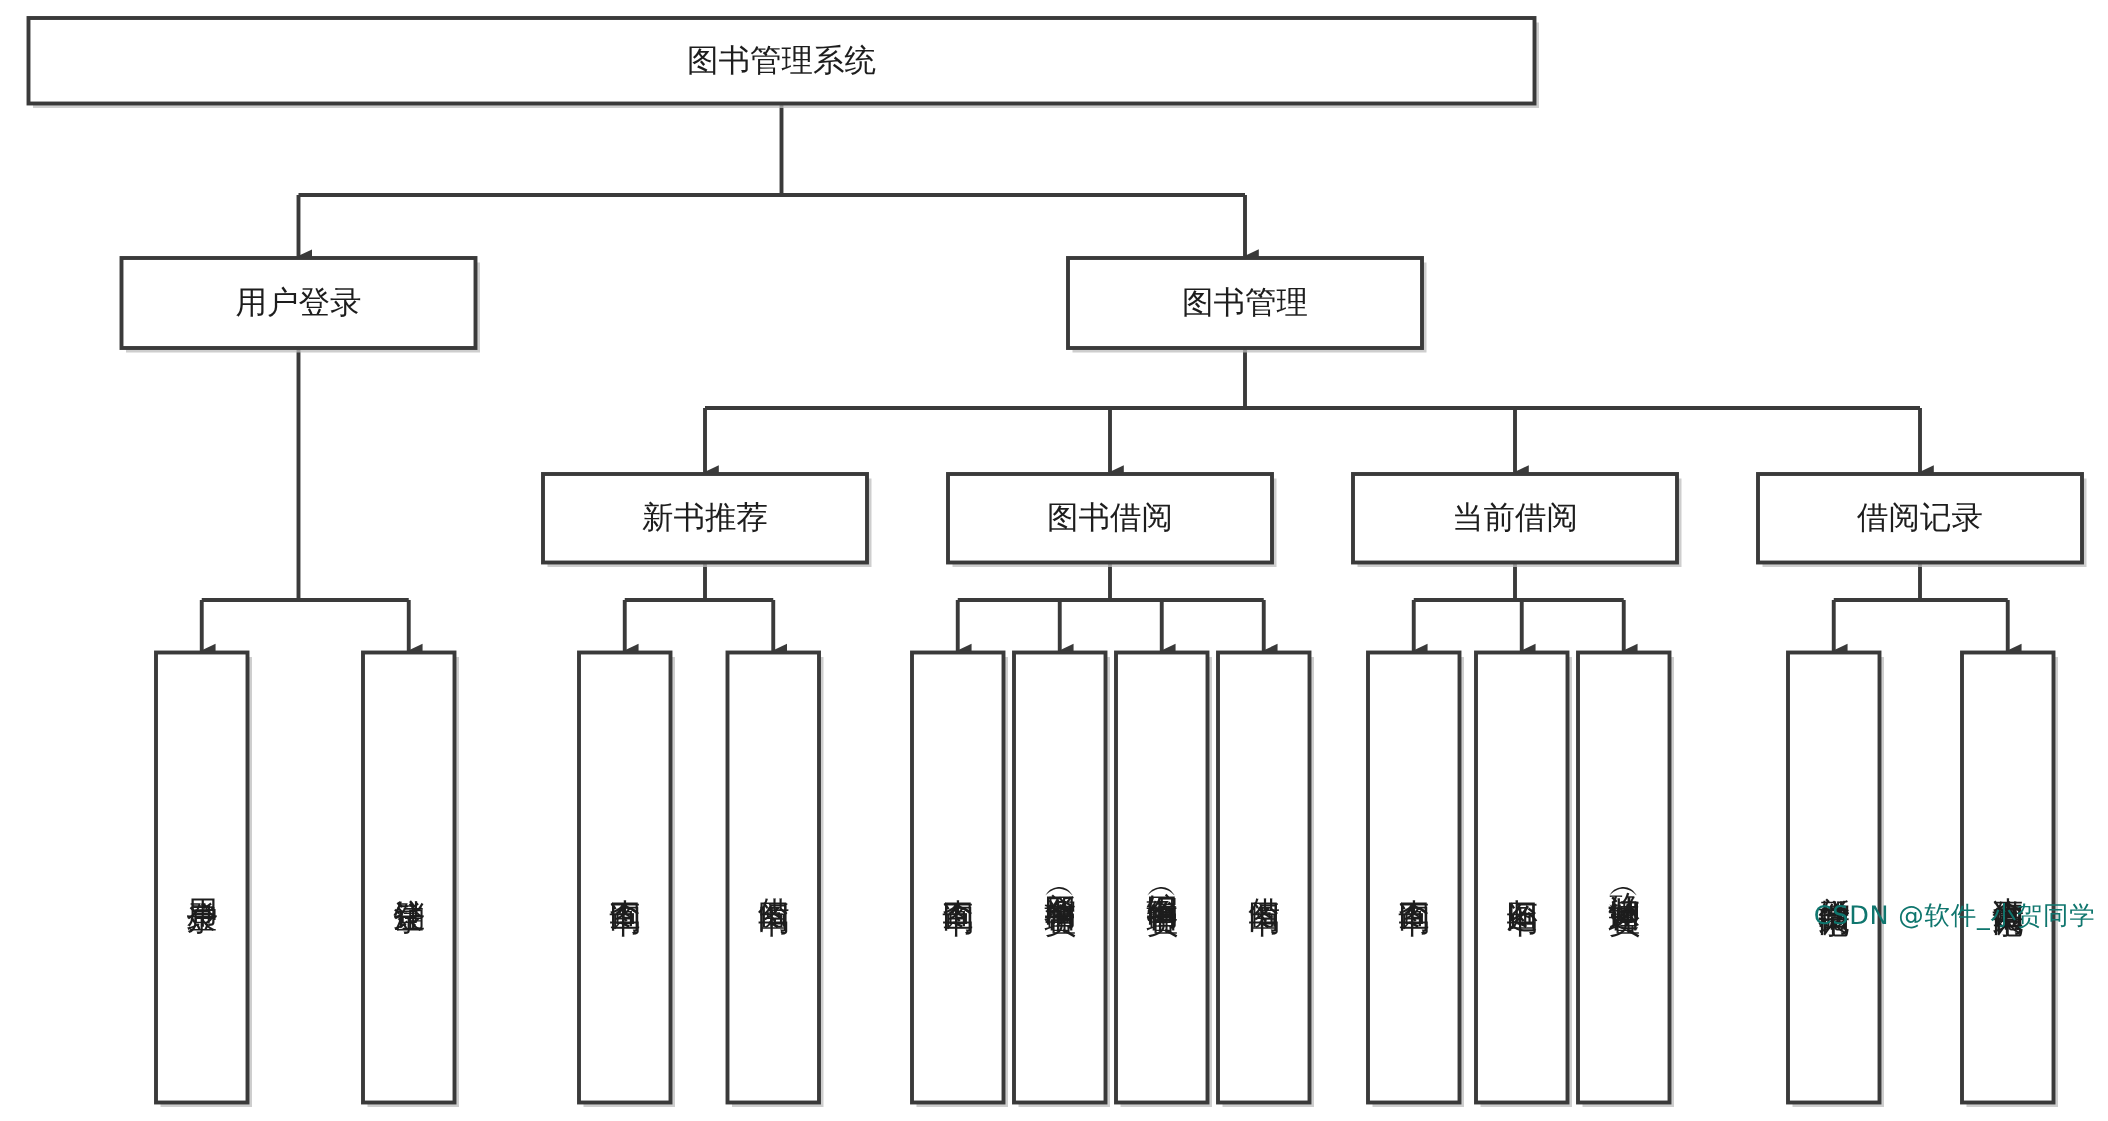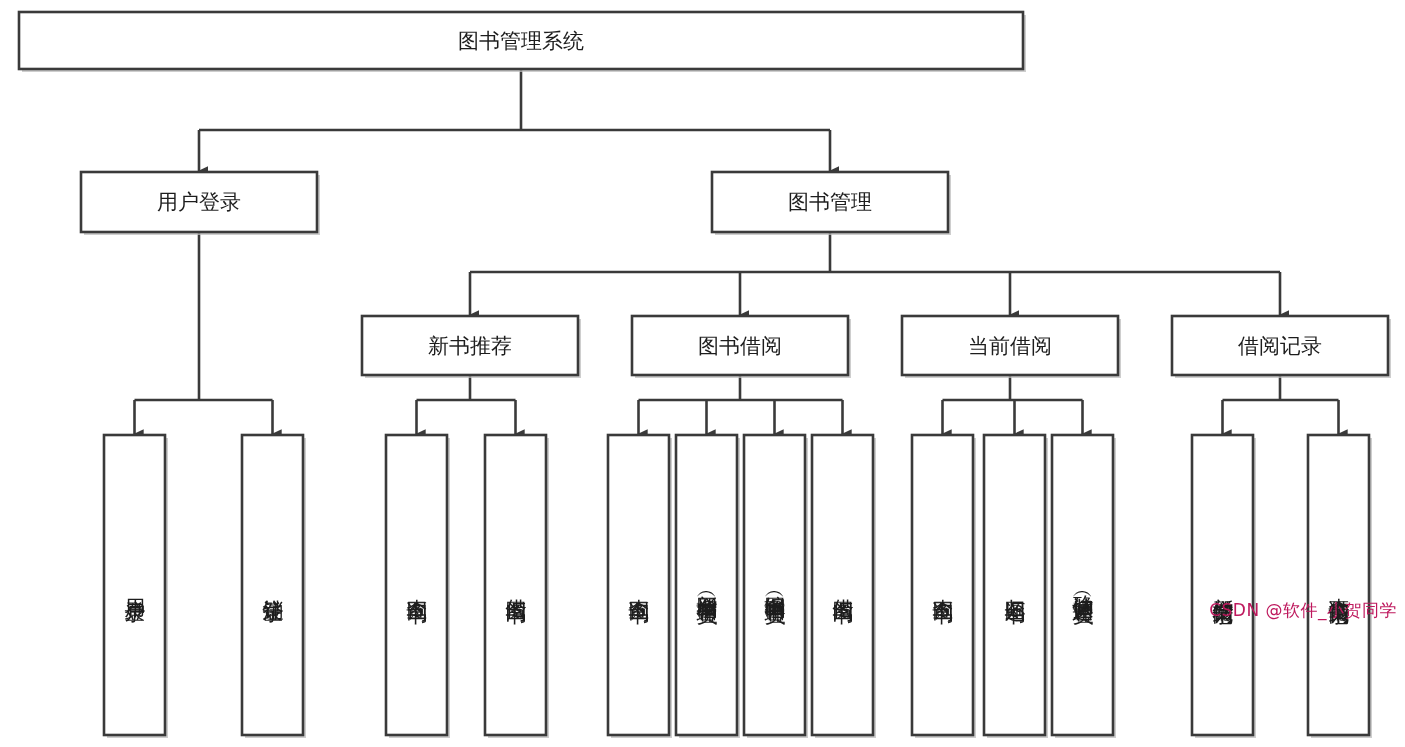--- a/index.html
+++ b/index.html
@@ -68,21 +68,21 @@
     letter-spacing: 1.5px;
     white-space: nowrap;
     text-align: center;
   }
   .watermark {
     position: absolute;
     right: 8px;
     bottom: 4px;
     font-family: "DejaVu Sans", "Liberation Sans", sans-serif;
     font-size: 17px;
-    color: #be185d;
+    color: #0f766e;
     letter-spacing: 0.5px;
     white-space: nowrap;
     user-select: none;
   }
 </style>
 </head>
 <body>
 
 <div id="diagram-root">
   <svg id="flow" viewBox="0 0 1405 747" xmlns="http://www.w3.org/2000/svg">

